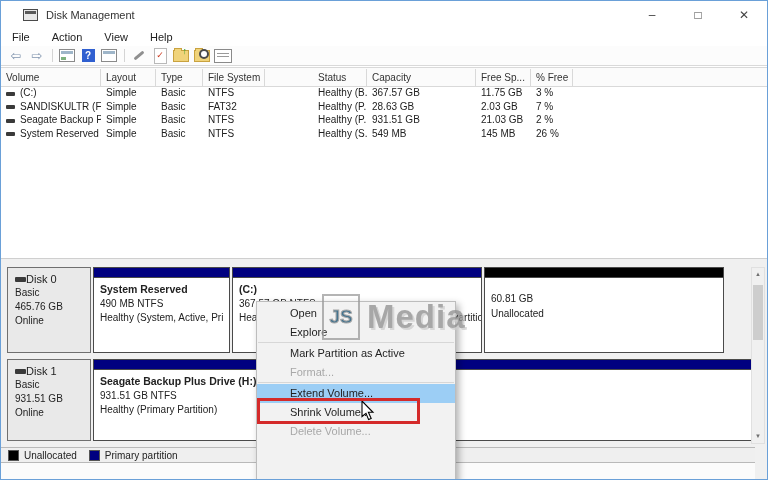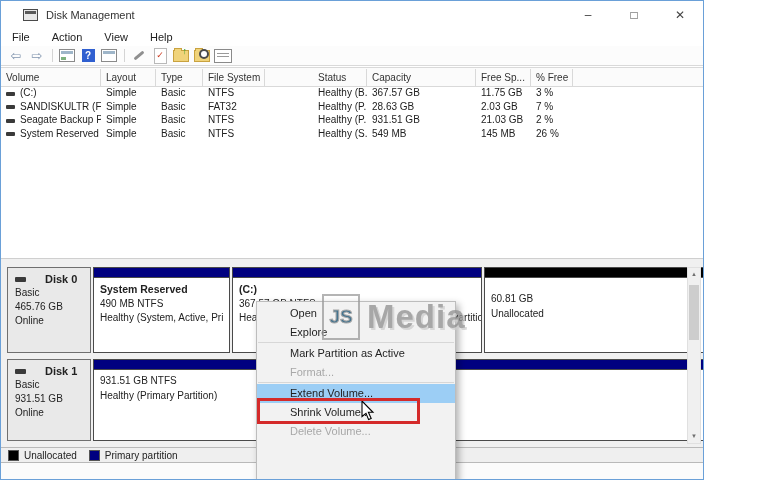--- a/index.html
+++ b/index.html
@@ -1,17 +1,17 @@
 <!DOCTYPE html>
 <html><head>
 <meta charset="utf-8">
 <style>
   html,body{margin:0;padding:0;background:#fff;}
   #window{
-    position:relative;width:704px;height:480px;box-sizing:border-box;
+    position:relative;width:768px;height:480px;box-sizing:border-box;
     background:#ffffff;border:1px solid #6aa0d8;overflow:hidden;
     font-family:"Liberation Sans","DejaVu Sans",sans-serif;color:#222;padding-left:16px;
     -webkit-font-smoothing:antialiased;
   }
   
   .titlebar{position:absolute;top:0;left:0;right:0;height:28px;background:#fff;display:flex;align-items:center;}
   .app-icon{width:13px;height:10px;margin-left:22px;border:1px solid #4a4a4a;position:relative;background:#e8e8e8;}
   .app-icon::before{content:"";position:absolute;left:1px;right:1px;top:1px;height:3px;background:#5a5a5a;}
   .win-title{margin-left:8px;font-size:11px;color:#333;}
   .win-controls{position:absolute;right:0;top:0;height:28px;display:flex;}
@@ -41,21 +41,21 @@
   .vt-header .cell{border-right:1px solid #d9d9d9;line-height:17px;padding-left:5px;box-sizing:border-box;overflow:hidden;white-space:nowrap;}
   .vt-rows{position:absolute;top:85px;left:0;right:0;}
   .vt-row{display:flex;height:13.5px;align-items:center;font-size:10px;color:#222;}
   .vt-row .cell{padding-left:5px;box-sizing:border-box;overflow:hidden;white-space:nowrap;}
   .c0{width:100px;}.c1{width:55px;}.c2{width:47px;}.c3{width:62px;}.c4{width:54px;margin-left:48px;}
   .c5{width:109px;}.c6{width:55px;}.c7{width:42px;}.cfill{flex:1;border-right:none !important;}
   .vol-ic{display:inline-block;width:9px;height:4px;background:#3a3a3a;border-radius:1px;margin-right:5px;vertical-align:middle;}
   
   .graph-pane{position:absolute;top:257px;left:0;right:0;bottom:0;background:#f0f0f0;border-top:1px solid #cfcfcf;}
   .disk-label{position:absolute;background:#e9e9e9;border:1px solid #6f6f6f;font-size:10px;line-height:14px;padding:4px 0 0 7px;box-sizing:border-box;}
-  .disk-label .dname{font-weight:bold;font-size:11px;display:flex;align-items:center;gap:19px;}
+  .disk-label .dname{font-weight:normal;font-size:11px;display:flex;align-items:center;gap:0;}
   .disk-ic{display:inline-block;width:11px;height:5px;background:#3a3a3a;border-radius:1px;}
   .part{position:absolute;border:1px solid #4a4a4a;background:#fff;box-sizing:border-box;overflow:hidden;}
   .part .bar{height:9px;border-bottom:1px solid #4a4a4a;background:#000080;}
   .part.unalloc .bar{background:#000000;}
   .part .content{padding:4px 0 0 6px;font-size:10px;line-height:14.5px;white-space:nowrap;}
   .part .content .t{font-weight:bold;font-size:10.5px;}
   .part.unalloc .content{padding-top:14px;}
   
   .vscroll{position:absolute;right:2px;top:266px;width:14px;height:177px;background:#f0f0f0;border:1px solid #e0e0e0;box-sizing:border-box;}
   .vs-arrow{height:13px;text-align:center;font-size:6px;color:#6f6f6f;line-height:13px;}
@@ -238,20 +238,21 @@
         <span class="disk-ic"></span>
         <span>Disk 1</span>
       </span>
     <span>Basic</span><br>
     <span>931.51 GB</span><br>
     <span>Online</span>
   </div>
   <div class="part" style="left:92px;top:358px;width:660px;height:82px;">
     <div class="bar"></div>
     <div class="content">
+      <div class="t">Seagate Backup Plus Drive  (H:)</div>
       <div>931.51 GB NTFS</div>
       <div>Healthy (Primary Partition)</div>
     </div>
   </div>
 
   <div class="vscroll">
     <div class="vs-arrow">▲</div>
     <div class="vs-thumb"></div>
     <div class="vs-arrow down">▼</div>
   </div>

